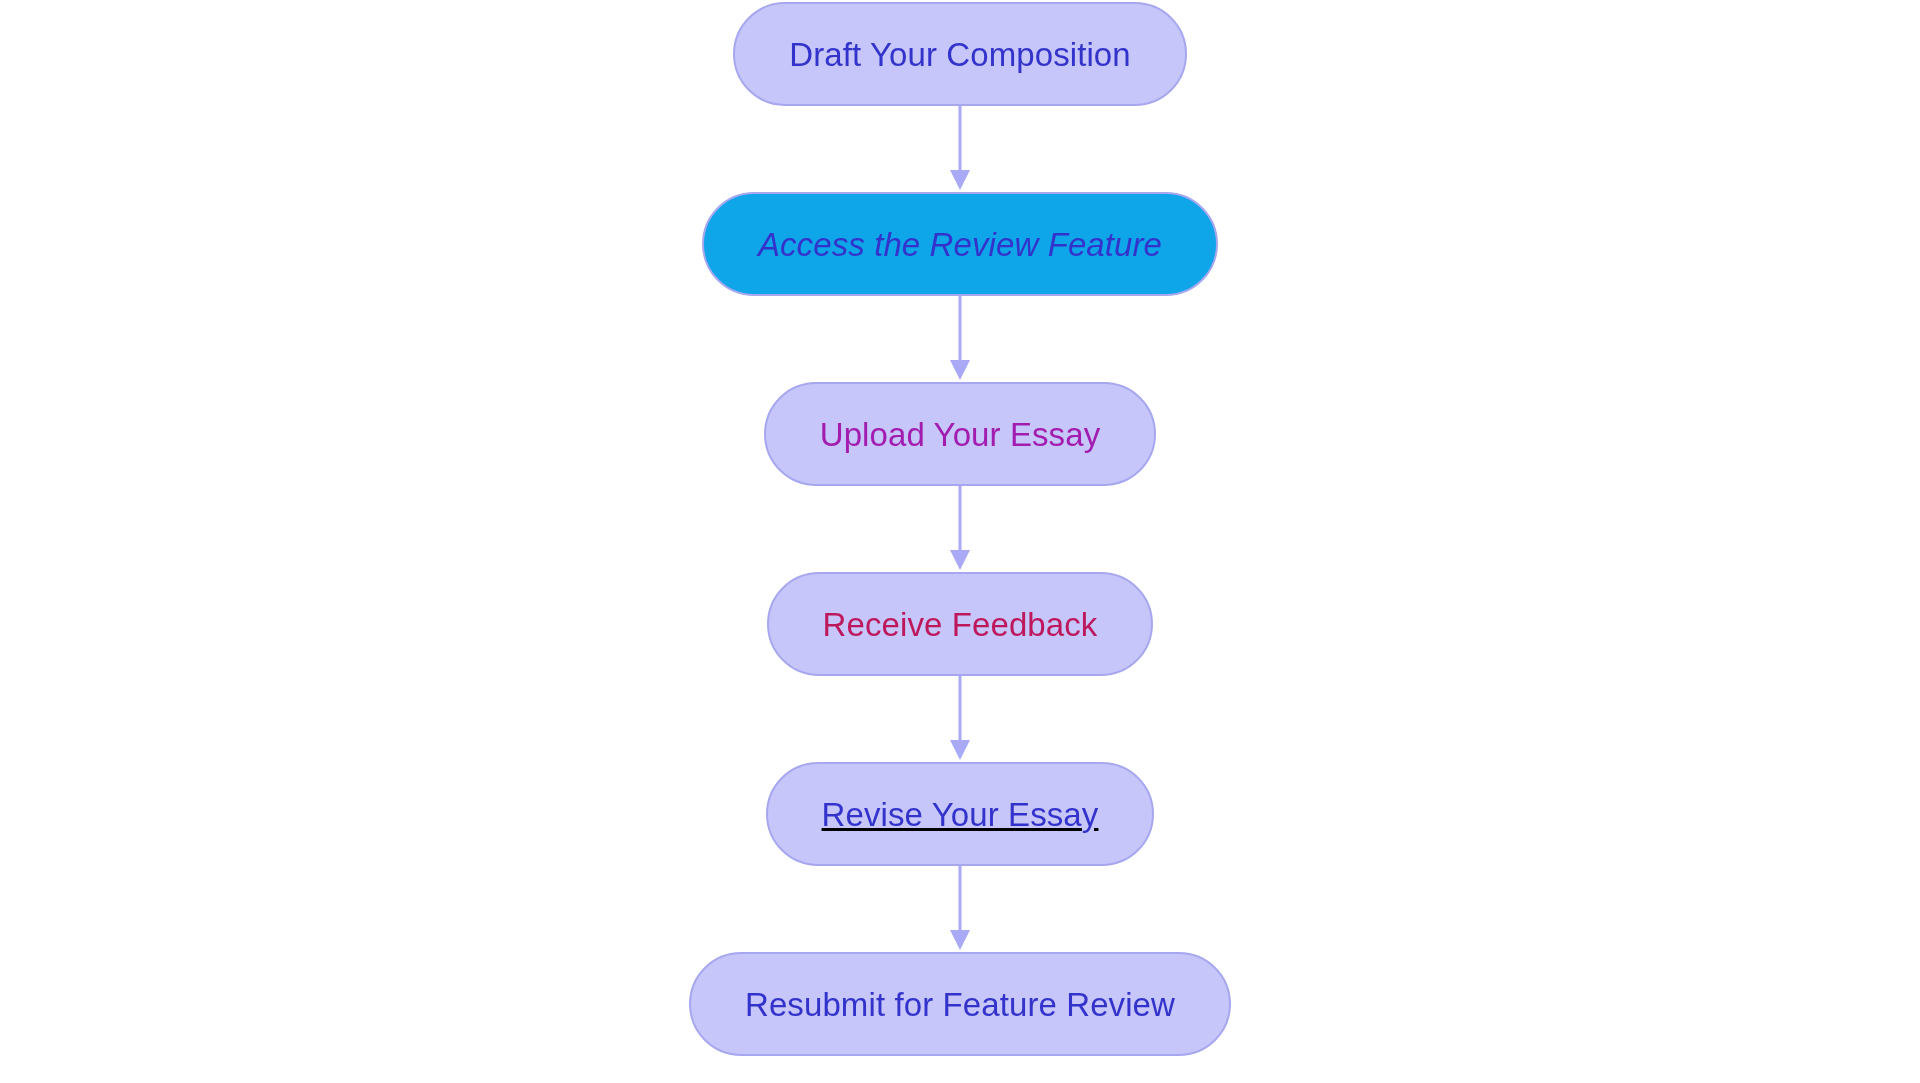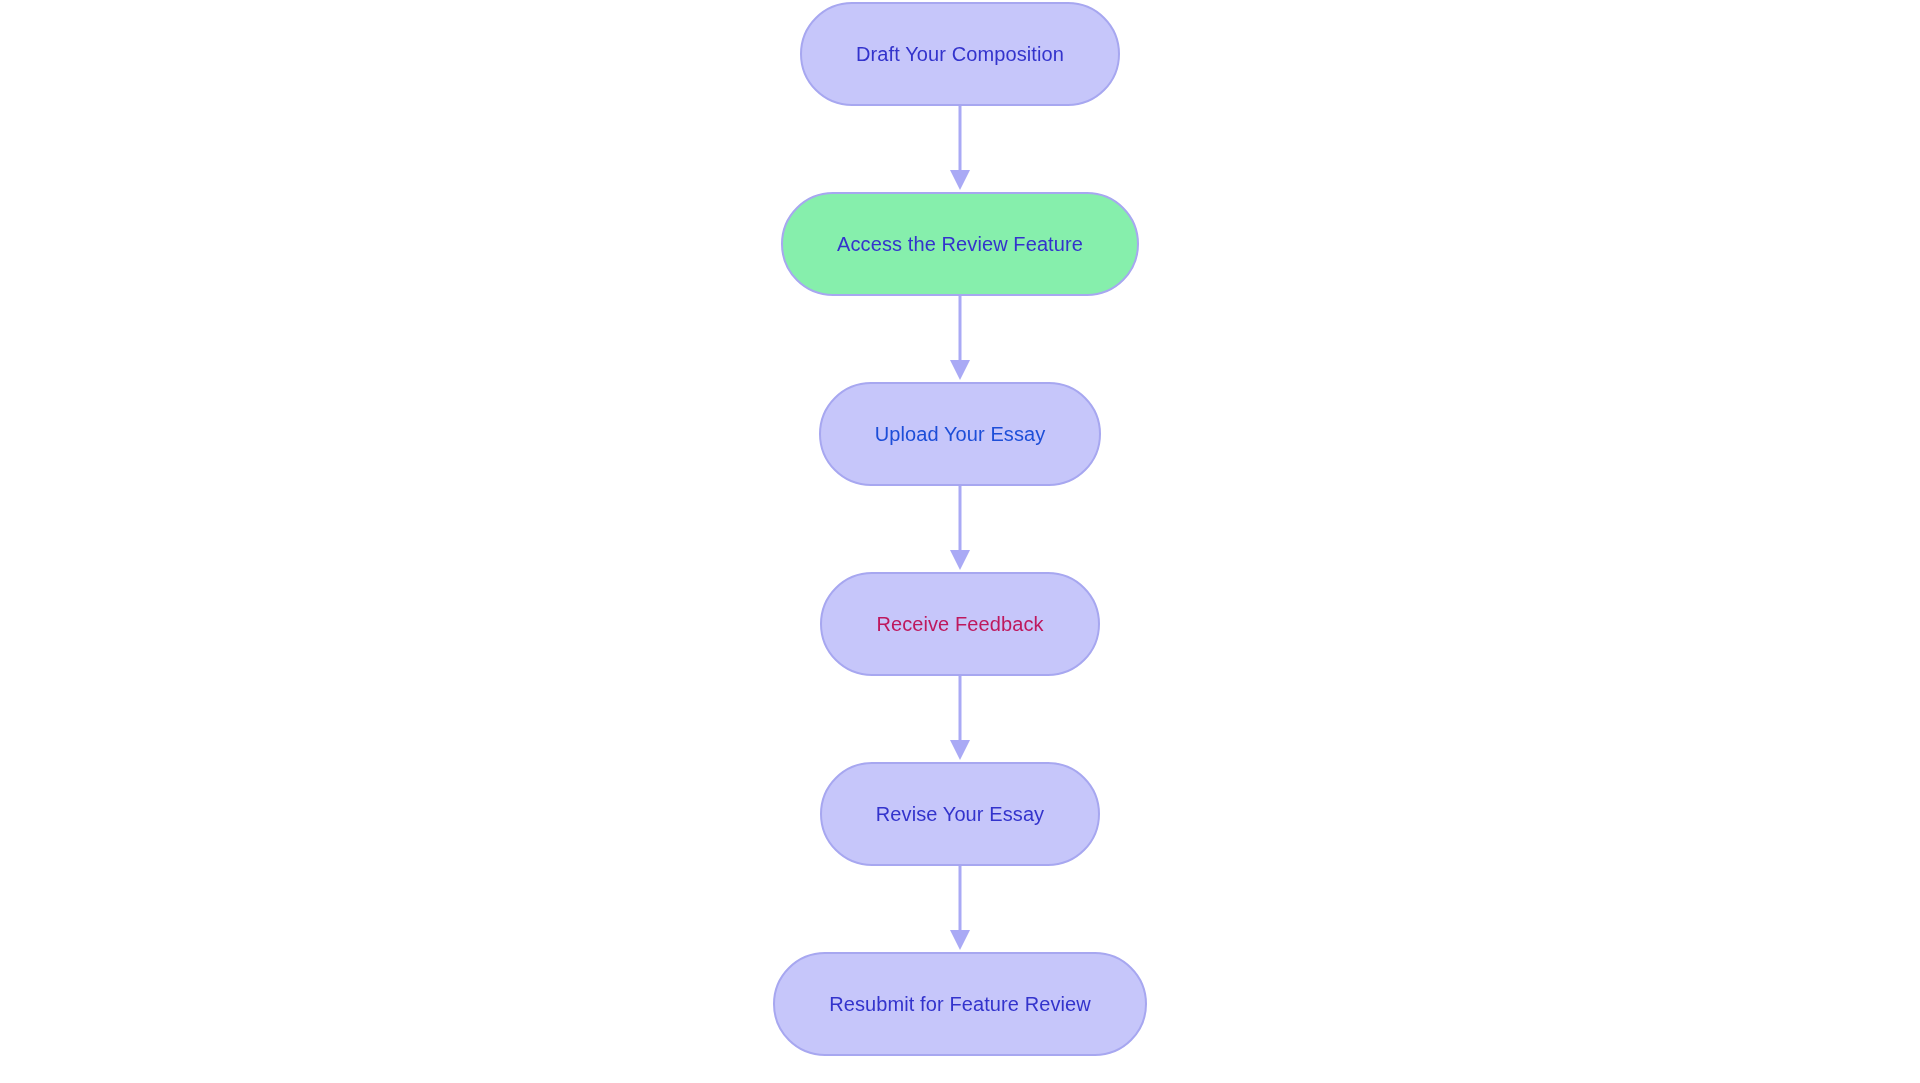--- a/index.html
+++ b/index.html
@@ -46,21 +46,21 @@
     background: #c6c6fa;
     border: 2px solid #a7a7f0;
     display: flex;
     align-items: center;
     justify-content: center;
     padding: 0 54px;
     flex: 0 0 auto;
   }
 
   .flow-node-label {
-    font-size: 20px;
+    font-size: 33px;
     line-height: 1;
     font-weight: 400;
     color: #3333cc;
     white-space: nowrap;
     letter-spacing: 0.1px;
   }
 
   
   .flow-connector {
     flex: 0 0 auto;
@@ -85,54 +85,54 @@
       <span class="flow-node-label" style="color: rgb(51, 51, 204);">Draft Your Composition</span>
     </div>
 
     <div class="flow-connector">
       <svg class="connector-svg" viewBox="0 0 24 86" xmlns="http://www.w3.org/2000/svg">
         <line x1="12" y1="0" x2="12" y2="66" stroke="#a9a9f5" stroke-width="3"></line>
         <polygon points="12,84 2,64 22,64" fill="#a9a9f5"></polygon>
       </svg>
     </div>
 
-    <div class="flow-node" style="background: #86efac; border-color: rgb(167, 167, 240);">
+    <div class="flow-node" style="background: #0ea5e9; border-color: rgb(167, 167, 240); font-style: italic;">
       <span class="flow-node-label" style="color: rgb(51, 51, 204);">Access the Review Feature</span>
     </div>
 
     <div class="flow-connector">
       <svg class="connector-svg" viewBox="0 0 24 86" xmlns="http://www.w3.org/2000/svg">
         <line x1="12" y1="0" x2="12" y2="66" stroke="#a9a9f5" stroke-width="3"></line>
         <polygon points="12,84 2,64 22,64" fill="#a9a9f5"></polygon>
       </svg>
     </div>
 
     <div class="flow-node" style="background: rgb(198, 198, 250); border-color: rgb(167, 167, 240);">
-      <span class="flow-node-label" style="color: #1d4ed8; text-align: right;">Upload Your Essay</span>
+      <span class="flow-node-label" style="color: #a21caf; text-align: right;">Upload Your Essay</span>
     </div>
 
     <div class="flow-connector">
       <svg class="connector-svg" viewBox="0 0 24 86" xmlns="http://www.w3.org/2000/svg">
         <line x1="12" y1="0" x2="12" y2="66" stroke="#a9a9f5" stroke-width="3"></line>
         <polygon points="12,84 2,64 22,64" fill="#a9a9f5"></polygon>
       </svg>
     </div>
 
     <div class="flow-node" style="background: rgb(198, 198, 250); border-color: rgb(167, 167, 240);">
       <span class="flow-node-label" style="color: #be185d;">Receive Feedback</span>
     </div>
 
     <div class="flow-connector">
       <svg class="connector-svg" viewBox="0 0 24 86" xmlns="http://www.w3.org/2000/svg">
         <line x1="12" y1="0" x2="12" y2="66" stroke="#a9a9f5" stroke-width="3"></line>
         <polygon points="12,84 2,64 22,64" fill="#a9a9f5"></polygon>
       </svg>
     </div>
 
-    <div class="flow-node" style="background: rgb(198, 198, 250); border-color: rgb(167, 167, 240);">
+    <div class="flow-node" style="background: rgb(198, 198, 250); border-color: rgb(167, 167, 240); text-decoration: underline;">
       <span class="flow-node-label" style="color: rgb(51, 51, 204);">Revise Your Essay</span>
     </div>
 
     <div class="flow-connector">
       <svg class="connector-svg" viewBox="0 0 24 86" xmlns="http://www.w3.org/2000/svg">
         <line x1="12" y1="0" x2="12" y2="66" stroke="#a9a9f5" stroke-width="3"></line>
         <polygon points="12,84 2,64 22,64" fill="#a9a9f5"></polygon>
       </svg>
     </div>
 

